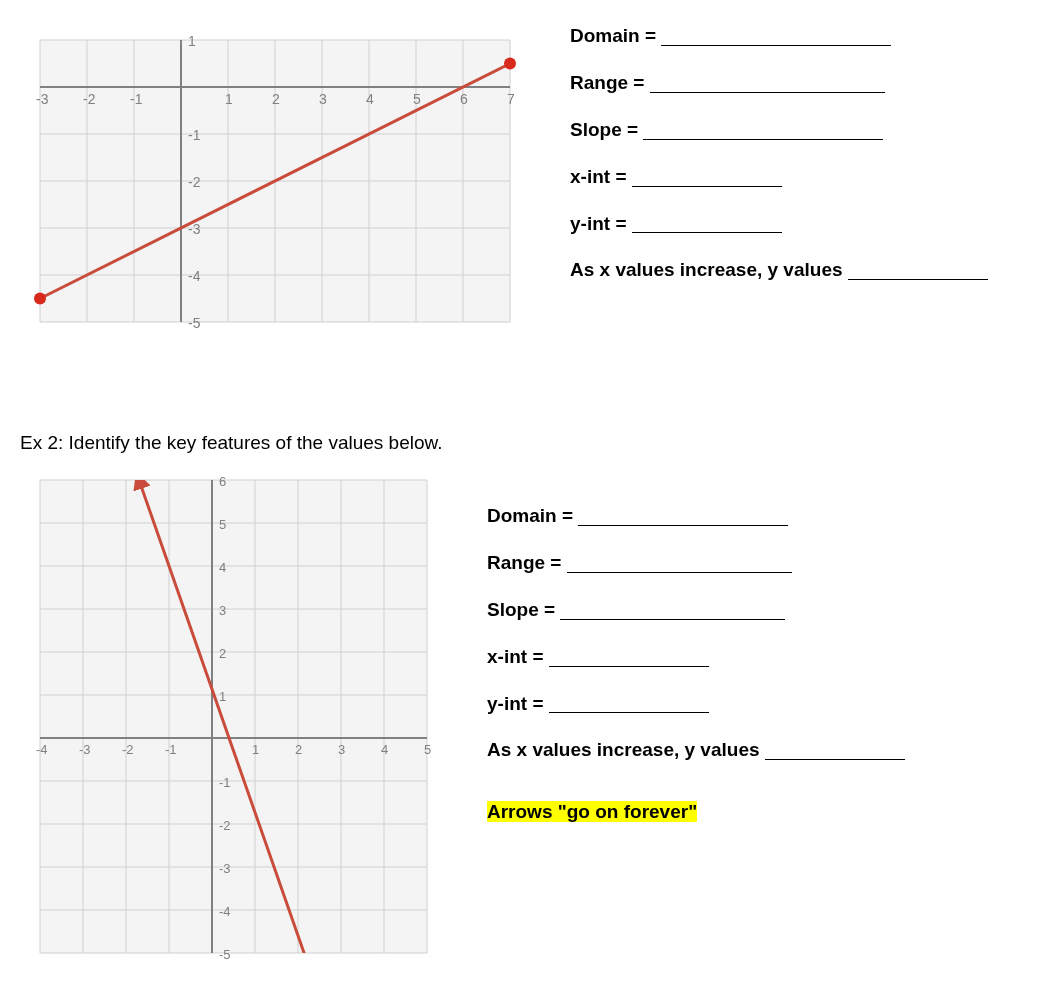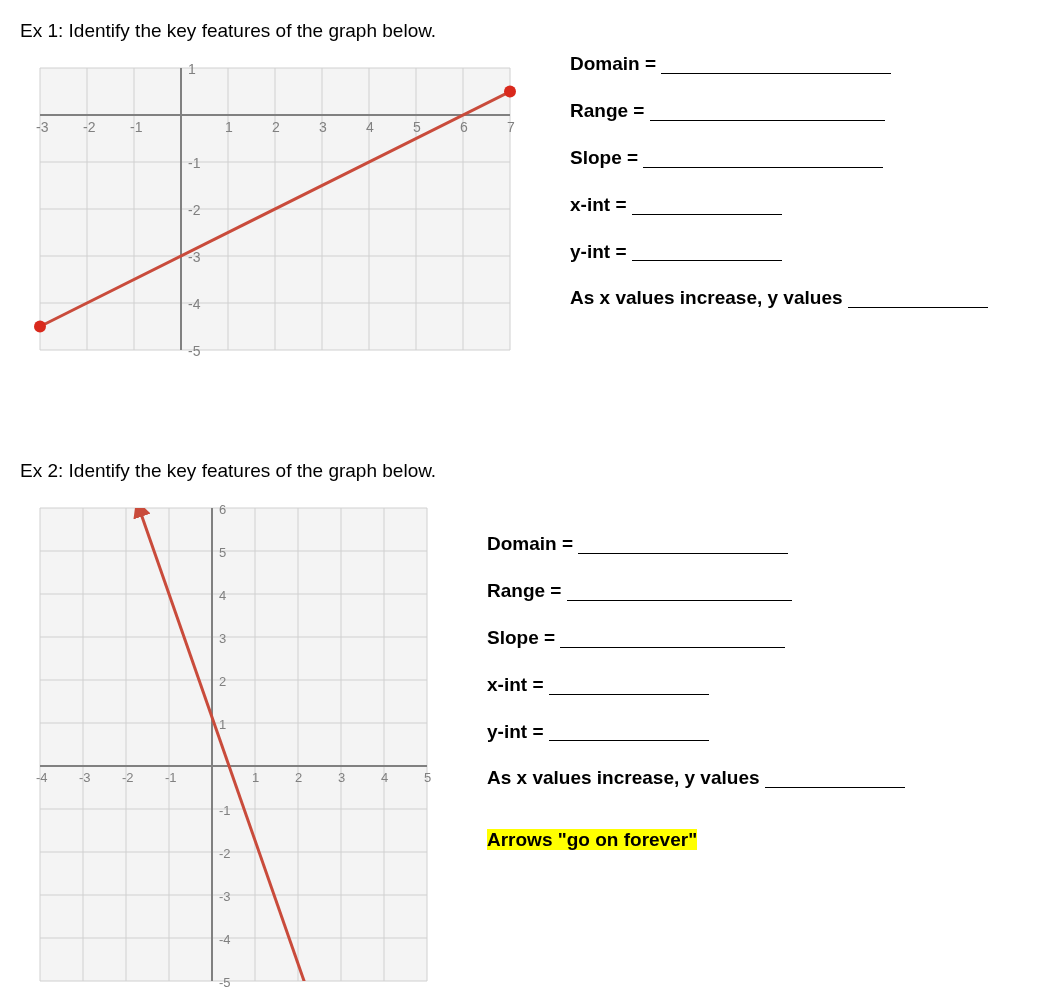--- a/index.html
+++ b/index.html
@@ -45,21 +45,20 @@
   }
   .hl {
     background: #ffff00;
   }
   svg { display:block; }
 </style>
 </head>
 <body>
 
 <div class="ex-block">
-  <p class="ex-title">Ex 1: Identify the key features of the graph below.</p>
   <div class="row">
     <div class="chart-wrap">
 
       <svg width="510" height="322" viewBox="0 0 510 322">
 
         <rect x="20" y="20" width="470" height="282" fill="#f4f4f4"></rect>
 
         <g stroke="#d0d0d0" stroke-width="1">
           <line x1="20" y1="20" x2="20" y2="302"></line>
           <line x1="67" y1="20" x2="67" y2="302"></line>
@@ -140,21 +139,21 @@
       </p>
       <p class="ans-line">
         <span>As x values increase, y values</span>
         <span class="blank" style="width:140px"></span>
       </p>
     </div>
   </div>
 </div>
 
 <div class="ex-block">
-  <p class="ex-title">Ex 2: Identify the key features of the graph below.</p>
+  <p class="ex-title">Ex 2: Identify the key features of the values below.</p>
   <div class="row">
     <div class="chart-wrap">
 
       <svg width="427" height="513" viewBox="0 0 427 513">
         <rect x="20" y="20" width="387" height="473" fill="#f4f4f4"></rect>
 
         <g stroke="#d0d0d0" stroke-width="1">
           <line x1="20" y1="20" x2="20" y2="493"></line>
           <line x1="63" y1="20" x2="63" y2="493"></line>
           <line x1="106" y1="20" x2="106" y2="493"></line>

